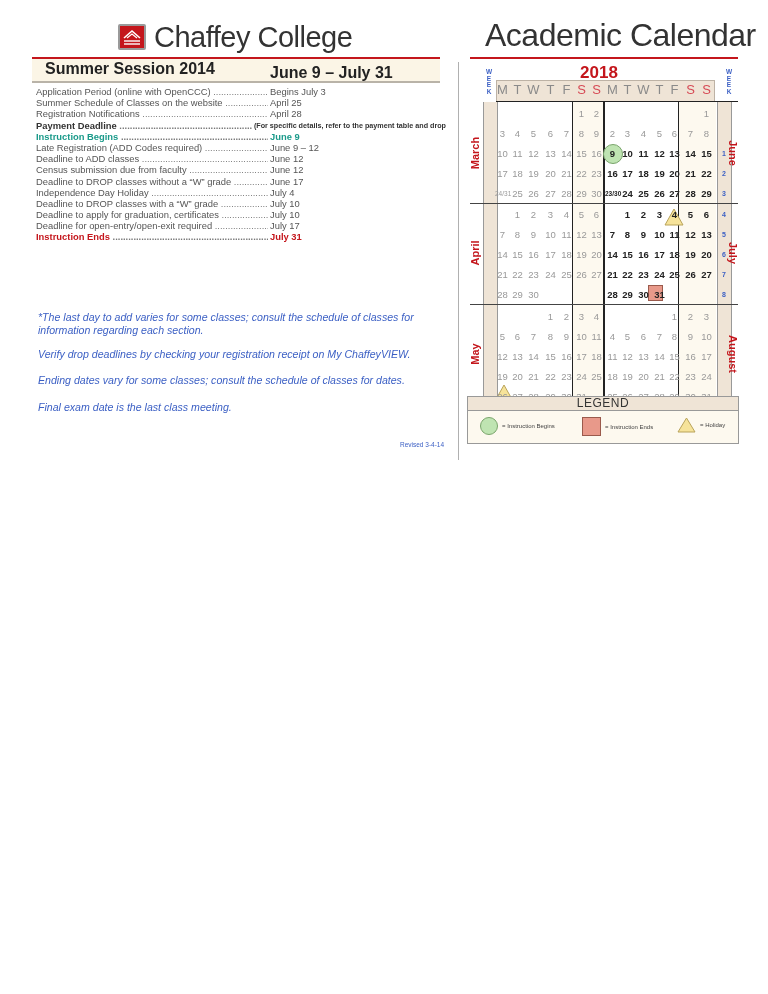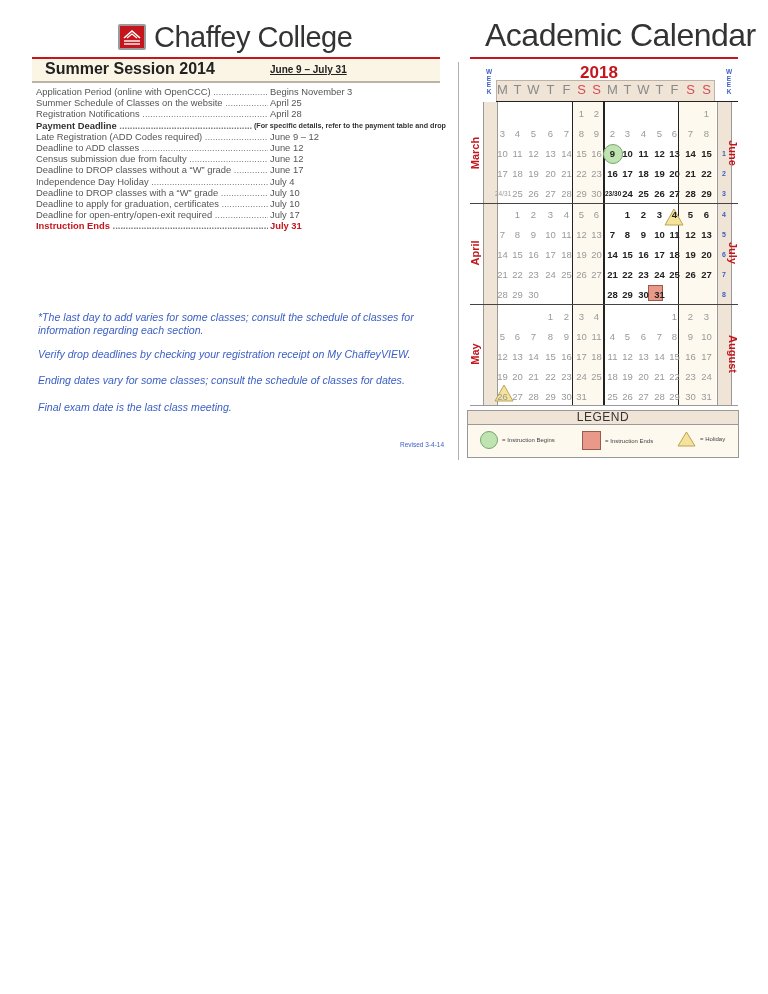--- a/index.html
+++ b/index.html
@@ -12,21 +12,21 @@
   .brand-logo svg { position:absolute; left:2px; top:2px; }
   .brand-name { font-family:"Liberation Sans", sans-serif; font-size:29px; color:#333; letter-spacing:-0.5px; }
   .cal-title { left:485px; top:17px; font-size:32px; color:#333; letter-spacing:-0.5px; }
 
   .redline-left { left:32px; top:57px; width:408px; height:2px; background:#c4161c; }
   .redline-right { left:470px; top:57px; width:268px; height:2px; background:#c4161c; }
 
   
   .session-band { left:32px; top:59px; width:408px; height:22px; background:#fbf5e6; border-bottom:2px solid #b9b3a8; }
   .session-title { left:45px; top:60px; font-size:16px; font-weight:bold; color:#222; }
-  .session-range { left:270px; top:64px; font-size:10px; font-weight:bold; color:#222;text-decoration:underline; }
+  .session-range { left:270px; top:64px; font-size:16px; font-weight:bold; color:#222; }
 
   .vdivider { left:458px; top:62px; width:1px; height:398px; background:#b0b0b0; }
 
   
   .events { left:36px; top:86px; width:410px; font-size:9.4px; line-height:11.2px; }
   .ev-row { display:flex; height:11.2px; }
   .ev-label { width:232px; white-space:nowrap; overflow:hidden; color:#555; }
   .ev-label::after { content:" ........................................................................................................"; color:#777; }
   .ev-value { margin-left:2px; color:#555; white-space:nowrap; }
   .ev-note { font-size:7.2px; line-height:11.2px; color:#666; }
@@ -55,21 +55,21 @@
   .month-label.right { transform:rotate(90deg); }
 
   .day { position:absolute; width:15px; text-align:center; font-size:9.5px; color:#999; line-height:12px; }
   .day.bold { color:#222; font-weight:bold; }
   .day.frac { font-size:6.5px; }
   .wknum { position:absolute; width:10px; text-align:center; font-size:7px; color:#3b5fc4; font-weight:bold; }
   .mark-circle { position:absolute; width:20px; height:20px; border-radius:50%; background:#bfe4b2; border:1px solid #7aa56c; box-sizing:border-box; }
   .mark-square { position:absolute; width:15px; height:16px; background:#e8998a; border:1px solid #9a5a4c; box-sizing:border-box; }
 
   
-  .legend { left:467px; top:410px; width:272px; height:48px; border:1px solid #999; box-sizing:border-box; background:#fdf9ef; }
+  .legend { left:467px; top:396px; width:272px; height:48px; border:1px solid #999; box-sizing:border-box; background:#fdf9ef; }
   .legend-head { height:13px; background:#efe4d6; border-bottom:1px solid #999; text-align:center; font-size:12px; line-height:13px; color:#333; letter-spacing:0.5px; }
   .legend-item { position:absolute; top:20px; display:flex; align-items:center; gap:4px; font-size:6px; color:#444; }
 </style>
 </head>
 <body>
 
 <div class="abs brand">
   <div class="brand-logo">
     <svg width="20" height="18" viewBox="0 0 20 18">
       <polyline points="2,10 10,3 18,10" fill="none" stroke="#fff" stroke-width="1.6"></polyline>
@@ -87,33 +87,37 @@
 
 <div class="abs session-band"></div>
 <div class="abs session-title">Summer Session 2014</div>
 <div class="abs session-range">June 9 – July 31</div>
 
 <div class="abs vdivider"></div>
 
 <div class="abs events">
   <div class="ev-row">
       <span class="ev-label">Application Period (online with OpenCCC)</span>
-      <span class="ev-value">Begins November 3</span>
+      <span class="ev-value">Begins July 3</span>
     </div>
   <div class="ev-row">
       <span class="ev-label">Summer Schedule of Classes on the website</span>
       <span class="ev-value">April 25</span>
     </div>
   <div class="ev-row">
       <span class="ev-label">Registration Notifications</span>
       <span class="ev-value">April 28</span>
     </div>
   <div class="ev-row ev-bold">
       <span class="ev-label">Payment Deadline</span>
       <span class="ev-value ev-note">(For specific details, refer to the payment table and drop</span>
+    </div>
+  <div class="ev-row ev-green">
+      <span class="ev-label">Instruction Begins</span>
+      <span class="ev-value">June 9</span>
     </div>
   <div class="ev-row">
       <span class="ev-label">Late Registration (ADD Codes required)</span>
       <span class="ev-value">June 9 – 12</span>
     </div>
   <div class="ev-row">
       <span class="ev-label">Deadline to ADD classes</span>
       <span class="ev-value">June 12</span>
     </div>
   <div class="ev-row">

